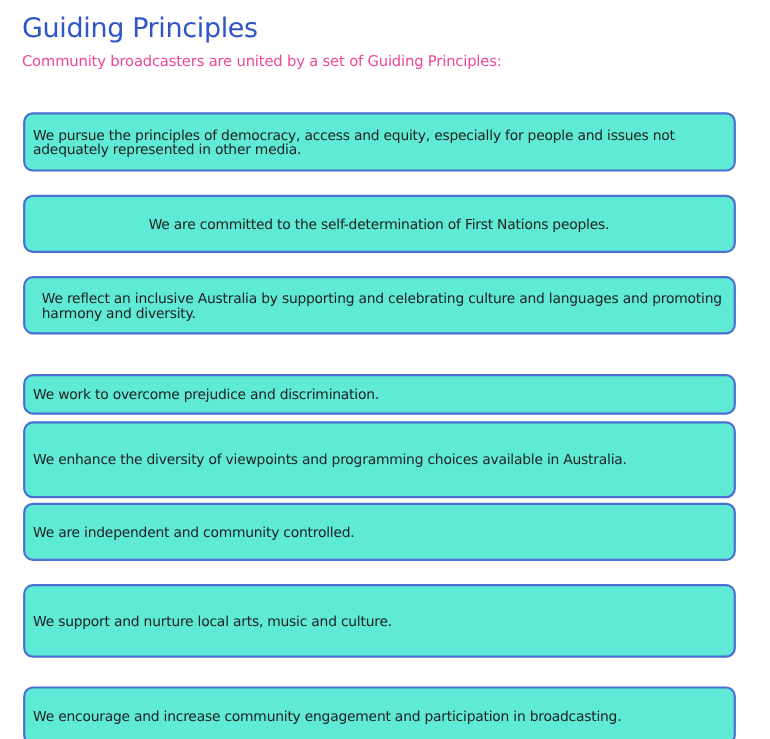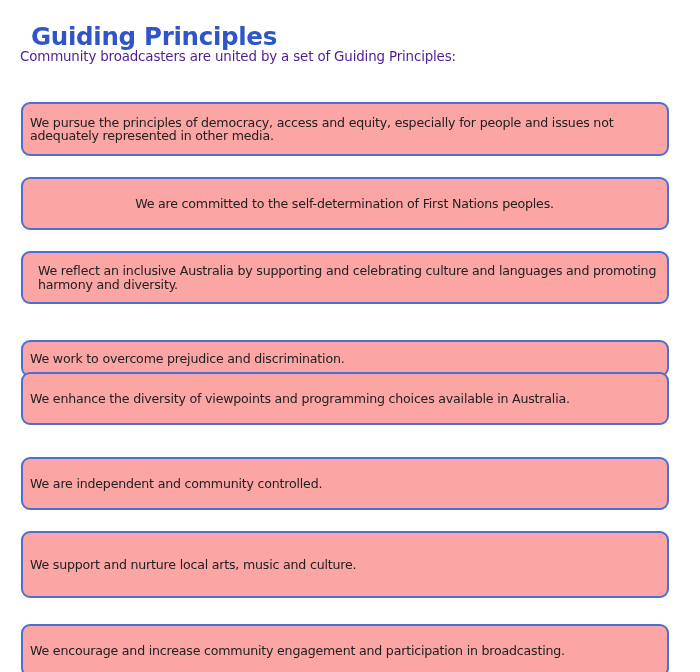--- a/index.html
+++ b/index.html
@@ -12,52 +12,52 @@
       height: 672px;
       position: relative;
       overflow: hidden;
       font-family: "DejaVu Sans", sans-serif;
       color: #1f1f1f;
     }
     .page-title {
       position: absolute;
       left: 20px;
       top: 9px;
-      margin: 11px;
+      margin: 0;
       font-size: 24.5px;
-      font-weight: bold;
+      font-weight: normal;
       color: #2f55c6;
       letter-spacing: -0.3px;
       line-height: 34px;
       white-space: nowrap;
     }
     .intro {
       position: absolute;
       left: 20px;
       top: 48px;
       margin: 0;
       font-size: 13.4px;
       line-height: 18px;
-      color: #4c1d95;
+      color: #ec4899;
       white-space: nowrap;
       letter-spacing: -0.15px;
     }
     .principles {
       list-style: none;
       margin: 0;
       padding: 0;
     }
     .principle-box {
       position: absolute;
       left: 21px;
       width: 648px;
       box-sizing: border-box;
       border: 2px solid #4b6fd2;
       border-radius: 9px;
-      background: #fca5a5;
+      background: #5eead4;
       display: flex;
       align-items: center;
       padding: 0 8px 0 7px;
     }
     .principle-text {
       font-size: 12.6px;
       line-height: 13.5px;
       color: #222222;
       letter-spacing: -0.2px;
     }
@@ -74,21 +74,21 @@
   </li>
   <li class="principle-box" style="top:177px;height:53px;justify-content:center;">
     <span class="principle-text">We are committed to the self-determination of First Nations peoples.</span>
   </li>
   <li class="principle-box" style="top:251px;height:53px;padding-left:15px;">
     <span class="principle-text">We reflect an inclusive Australia by supporting and celebrating culture and languages and promoting harmony and diversity.</span>
   </li>
   <li class="principle-box" style="top:340px;height:37px;">
     <span class="principle-text">We work to overcome prejudice and discrimination.</span>
   </li>
-  <li class="principle-box" style="top:372px;height:53px;text-align:center;">
+  <li class="principle-box" style="top:383px;height:70px;text-align:center;">
     <span class="principle-text">We enhance the diversity of viewpoints and programming choices available in Australia.</span>
   </li>
   <li class="principle-box" style="top:457px;height:53px;">
     <span class="principle-text">We are independent and community controlled.</span>
   </li>
   <li class="principle-box" style="top:531px;height:67px;">
     <span class="principle-text">We support and nurture local arts, music and culture.</span>
   </li>
   <li class="principle-box" style="top:624px;height:53px;">
     <span class="principle-text">We encourage and increase community engagement and participation in broadcasting.</span>

